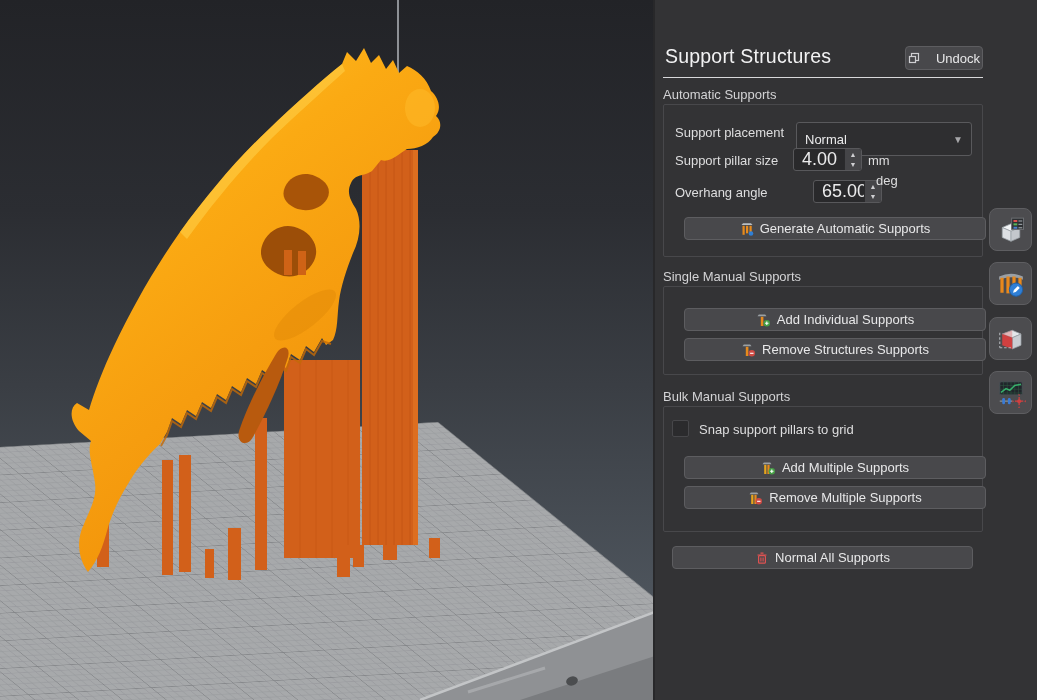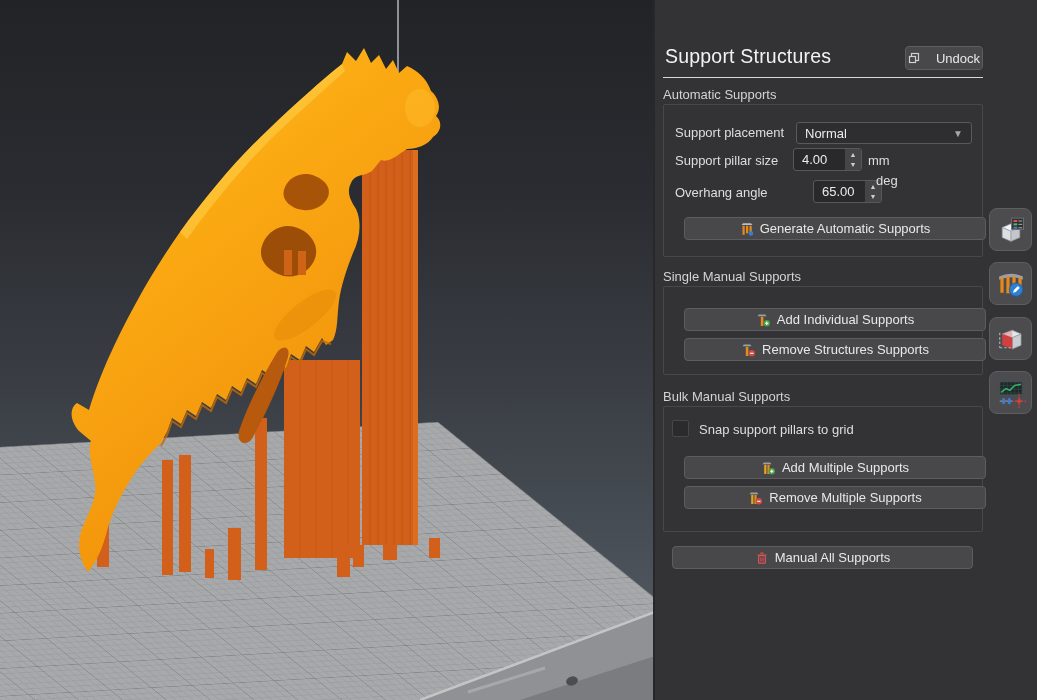--- a/index.html
+++ b/index.html
@@ -29,29 +29,29 @@
   }
   .title-sep { position:absolute; left:8px; top:77px; width:320px; height:1px; background:#d8d8da; }
 
   .sect-head { position:absolute; left:8px; color:#d3d3d5; font-size:13px; }
   .groupbox { position:absolute; left:8px; width:320px; border:1px solid #48484b; border-radius:2px; }
 
   .row-label { position:absolute; left:20px; color:#dededf; }
   .dropdown {
     position:absolute; left:141px; top:122px; width:176px; height:22px;
     background:#2e2e30; border:1px solid #59595c; border-radius:3px;
-    display:flex; align-items:center; padding:4px 8px; color:#ebebec;
+    display:flex; align-items:center; padding:16px 8px; color:#ebebec;
   }
   .dropdown .chev { margin-left:auto; color:#a6a6a9; font-size:10px; }
 
   .spinwrap { position:absolute; height:23px; display:flex; background:#29292b;
               border:1px solid #58585b; border-radius:3px; overflow:hidden; }
   .spinwrap input {
     width:50px; border:none; background:transparent; color:#ebebec;
-    font-family:"Liberation Sans",sans-serif; font-size:13px; padding:0 0 0 8px; outline:none;
+    font-family:"Liberation Sans",sans-serif; font-size:18px; padding:0 0 0 8px; outline:none;
   }
   .spinbtns { width:17px; background:#454548; border-left:1px solid #2a2a2c;
               display:flex; flex-direction:column; }
   .spinbtns span { flex:1; display:flex; align-items:center; justify-content:center;
                    font-size:7px; color:#cfcfd2; line-height:1; }
   .unit { position:absolute; color:#dededf; }
 
   .act-btn {
     position:absolute; left:29px; width:302px; height:23px;
     background:#48484b; border:1px solid #5d5d60; border-radius:4px;
@@ -261,21 +261,21 @@
       </svg>
       <span>Remove Multiple Supports</span>
     </div>
 
     <div class="act-btn wide-btn" style="top:546px">
       <svg width="14" height="14" viewBox="0 0 14 14">
         <path d="M2.5 4 H11.5 M5.5 2.2 H8.5" stroke="#e05252" stroke-width="1.2" fill="none"></path>
         <rect x="3.6" y="4.6" width="6.8" height="7.6" rx="1" fill="none" stroke="#e05252" stroke-width="1.2"></rect>
         <path d="M5.9 6.4 V10.6 M8.1 6.4 V10.6" stroke="#e05252" stroke-width="1.1"></path>
       </svg>
-      <span>Manual All Supports</span>
+      <span>Normal All Supports</span>
     </div>
 
     <div class="tool-btn" style="top:208px">
       <svg width="30" height="30" viewBox="0 0 24 24">
         <polygon points="5,10 12,7 19,10 12,13" fill="#f2f4f6" stroke="#9aa0a6" stroke-width="0.6"></polygon>
         <polygon points="5,10 5,18 12,21 12,13" fill="#dcdfe3" stroke="#9aa0a6" stroke-width="0.6"></polygon>
         <polygon points="12,13 19,10 19,18 12,21" fill="#c3c7cc" stroke="#9aa0a6" stroke-width="0.6"></polygon>
         <rect x="12.5" y="2.5" width="9.5" height="9" fill="#2e3033" stroke="#6a6d71" stroke-width="0.8"></rect>
         <rect x="14" y="4" width="3" height="1.6" fill="#e05050"></rect>
           <path d="M18 4.8h3" stroke="#9aa0a6" stroke-width="0.9"></path>

